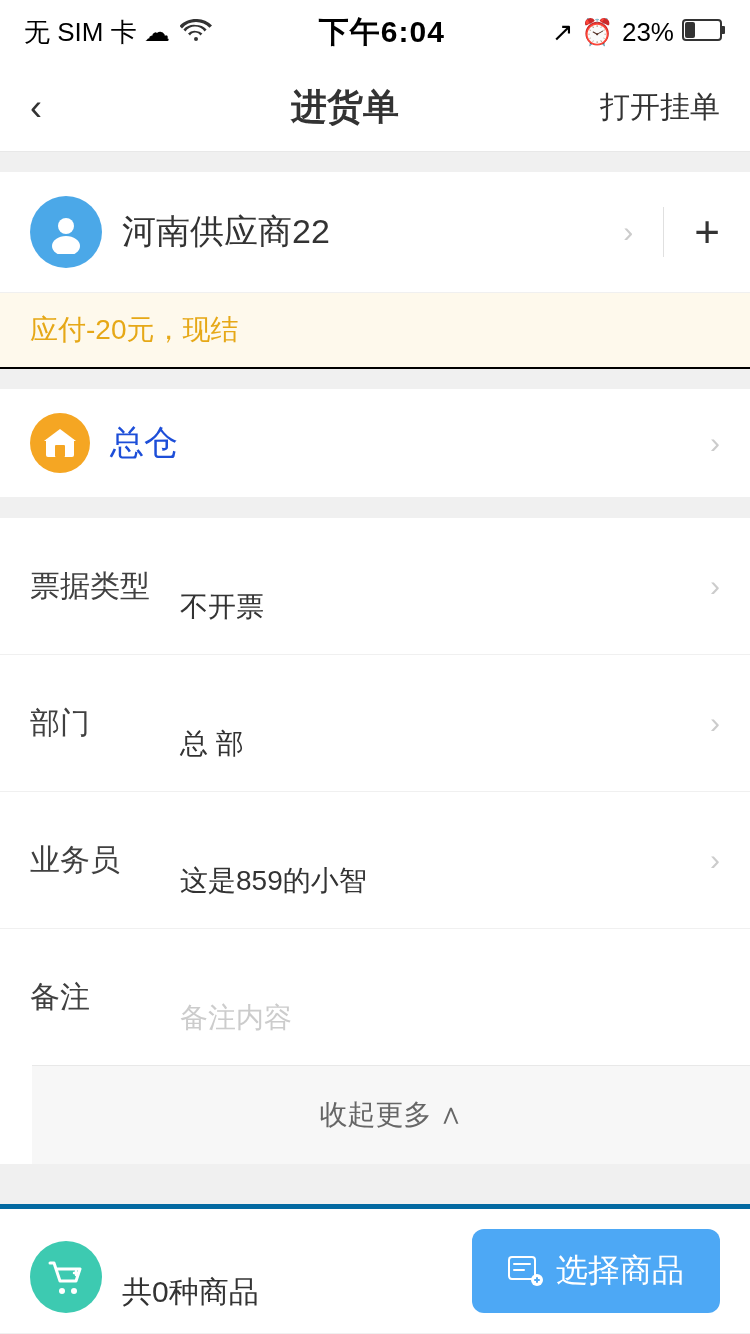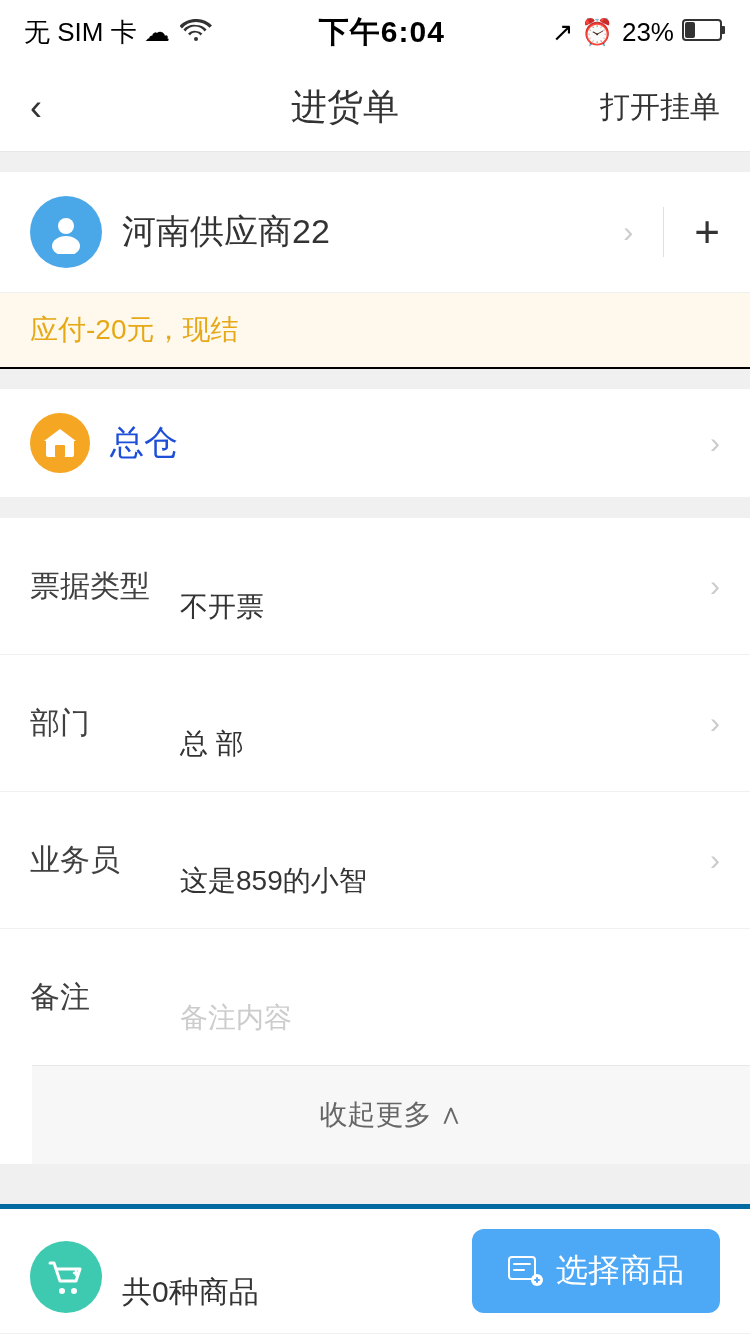--- a/index.html
+++ b/index.html
@@ -55,21 +55,21 @@
       border-bottom: 1px solid #e8e8e8;
     }
     .nav-back {
       font-size: 36px;
       color: #333;
       cursor: pointer;
       width: 60px;
     }
     .nav-title {
       font-size: 36px;
-      font-weight: 400;
+      font-weight: 700;
       color: #333;
     }
     .nav-action {
       font-size: 30px;
       color: #333;
       cursor: pointer;
     }
 
     
     .section-gap {

